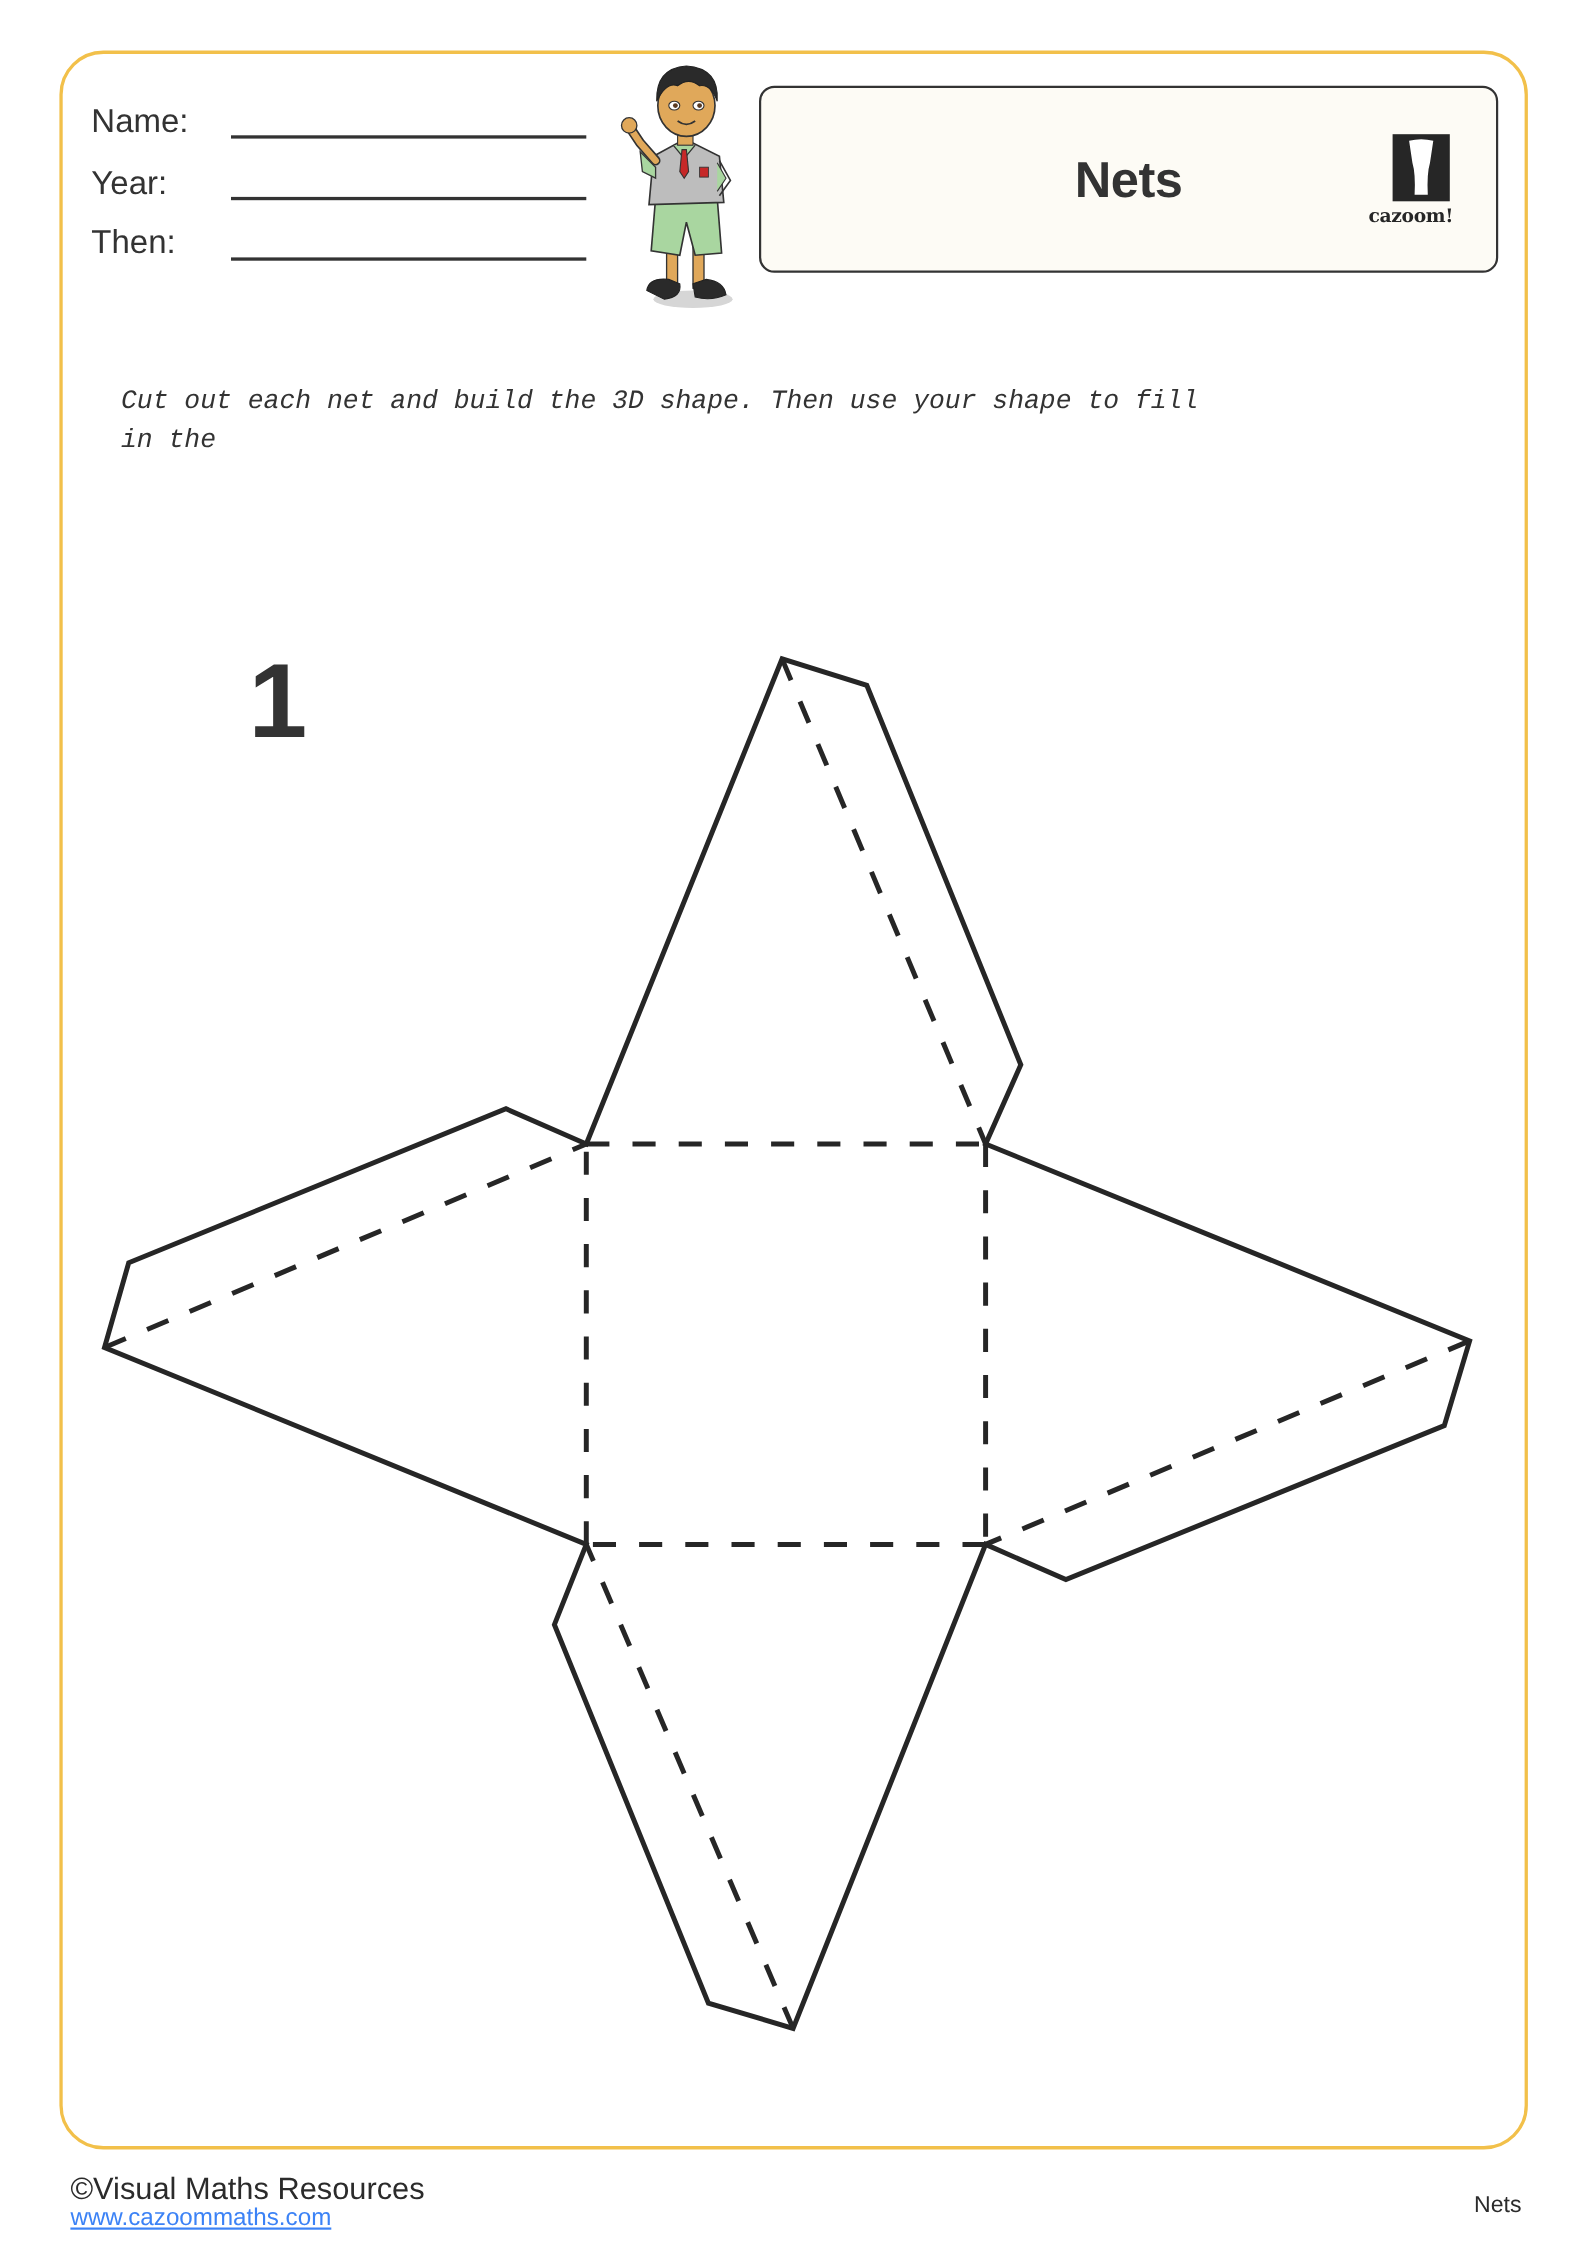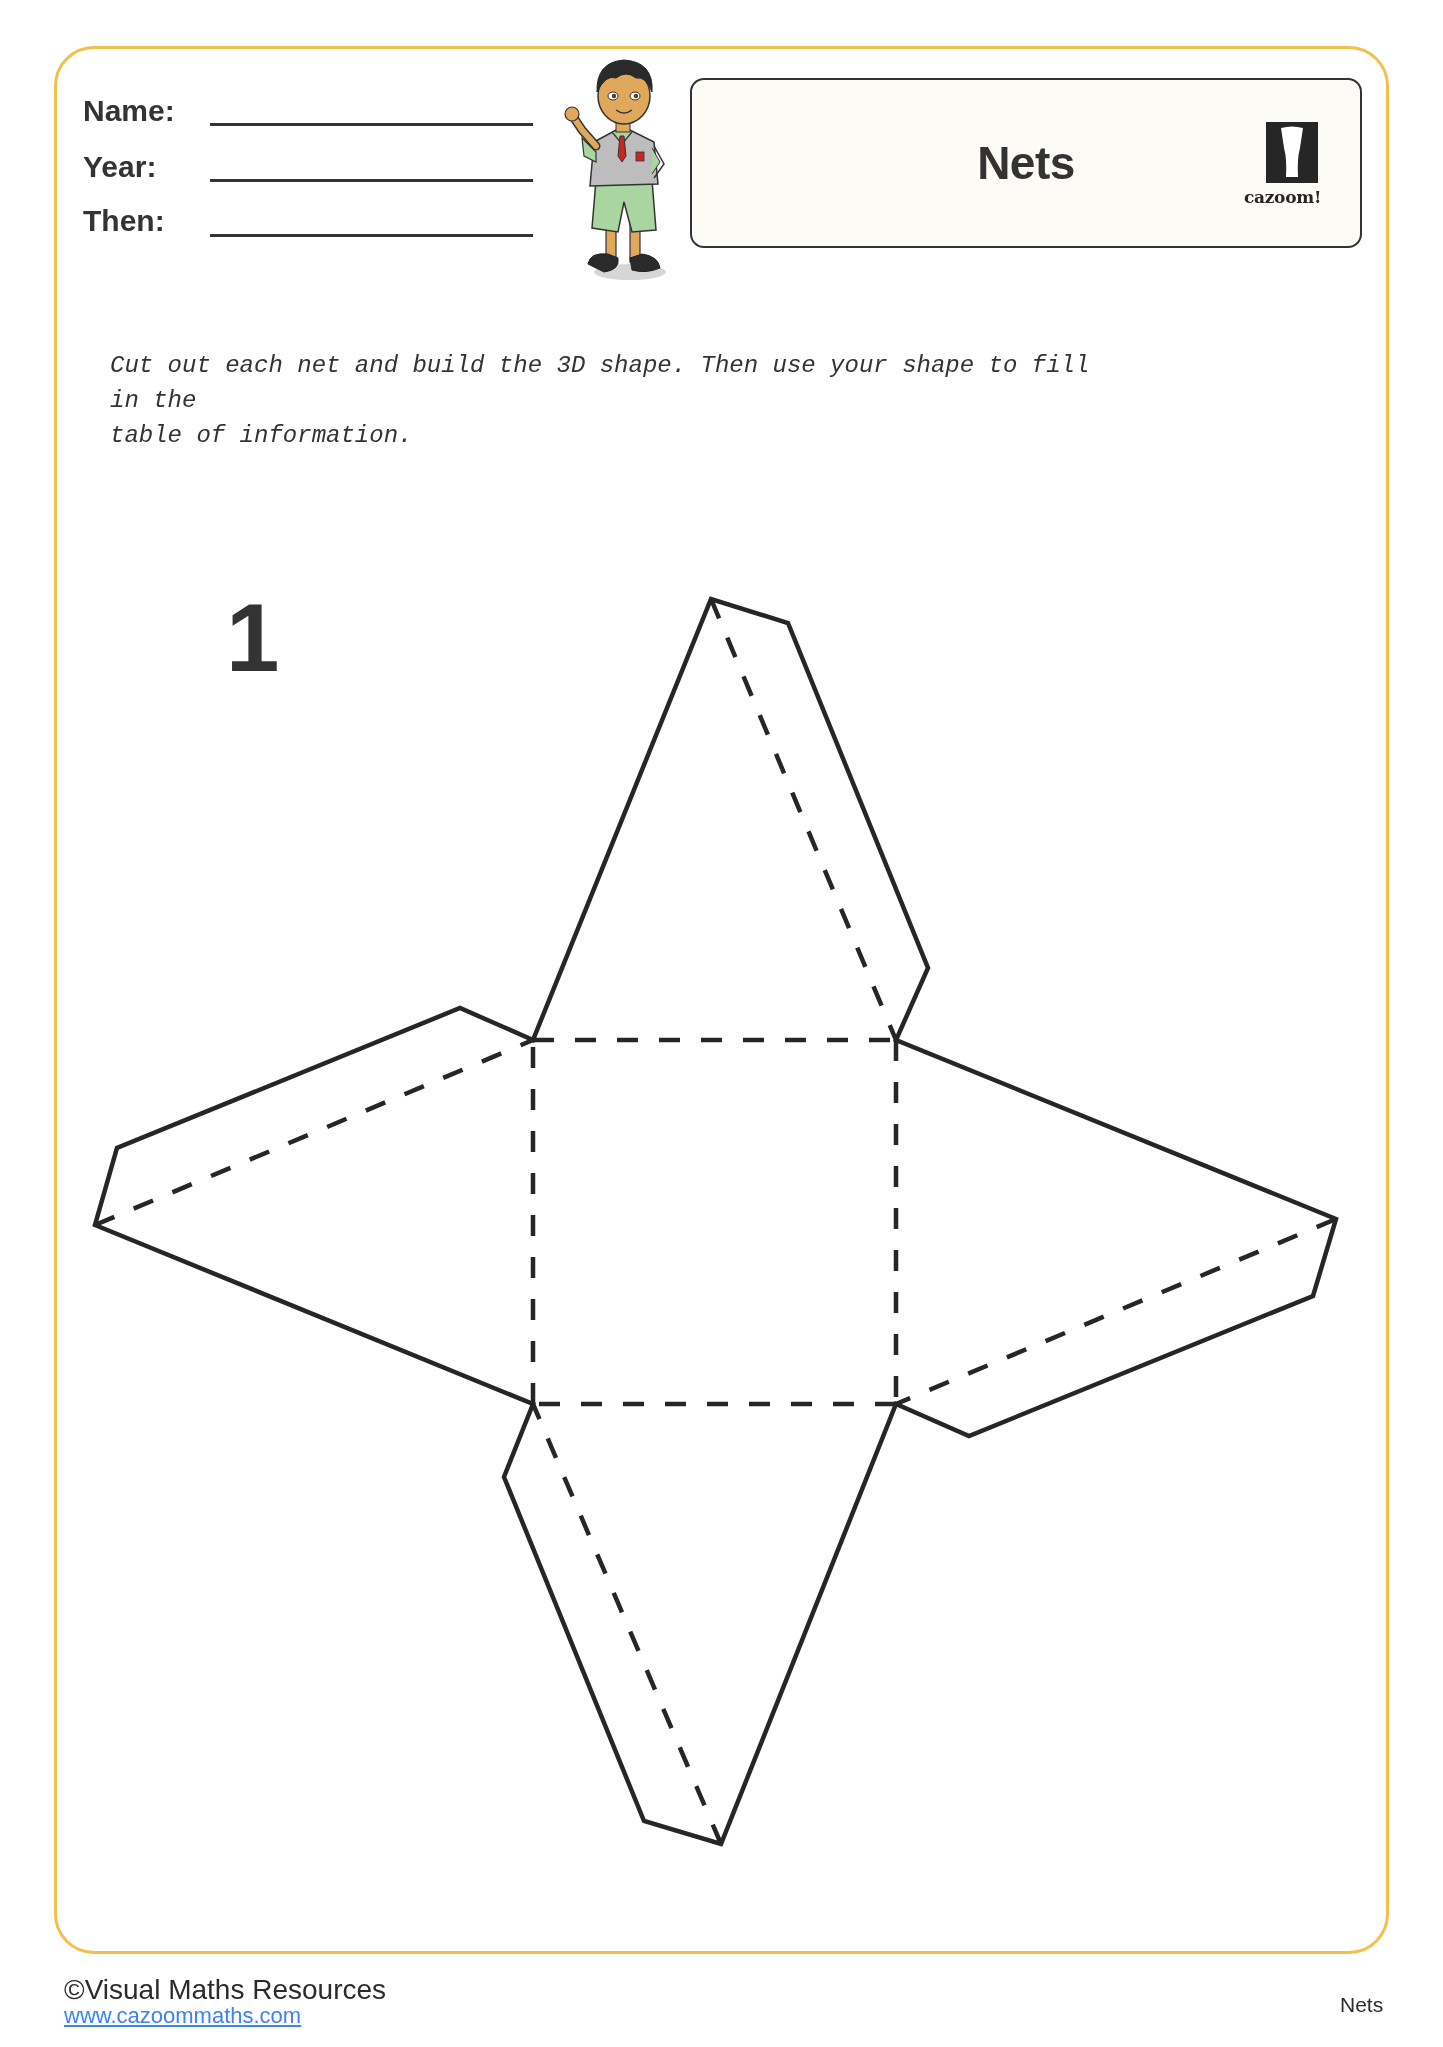--- a/index.html
+++ b/index.html
@@ -2,21 +2,21 @@
 <html><head>
 <meta charset="utf-8">
 <style>
   html, body { margin: 0; padding: 0; background: #ffffff; }
   body { width: 1443px; height: 2047px; position: relative; overflow: hidden;
          font-family: "Liberation Sans", sans-serif; color: #2b2b2b; }
 
   .page-border { position: absolute; left: 54px; top: 46px; width: 1335px; height: 1908px;
                  box-sizing: border-box; border: 3px solid #f2c04a; border-radius: 40px; }
 
-  .field-label { position: absolute; left: 83px; font-size: 30px; font-weight: bold; color: #333333; line-height: 1; }
+  .field-label { position: absolute; left: 83px; font-size: 30px; font-weight: normal; color: #333333; line-height: 1; }
   .field-line  { position: absolute; left: 210px; width: 323px; height: 3px; background: #333333; }
 
   .mascot { position: absolute; left: 560px; top: 52px; width: 120px; height: 232px; }
 
   .title-box { position: absolute; left: 690px; top: 78px; width: 672px; height: 170px; box-sizing: border-box;
                border: 2.5px solid #333333; border-radius: 14px; background: #fdfbf5; }
   .title-text { position: absolute; left: 0; right: 0; top: 56px; text-align: center;
                 font-size: 46px; font-weight: bold; color: #333333; letter-spacing: -0.5px; }
   .logo { position: absolute; left: 552px; top: 42px; width: 96px; }
   .logo-mark { display: block; margin: 0 auto; width: 52px; height: 61px; background: #262626; position: relative; }
@@ -98,21 +98,20 @@
       <svg width="52" height="61" viewBox="0 0 52 61" style="position:absolute;left:0;top:0;">
         <path d="M15 6 Q26 3 37 6 L34 26 Q31 36 32 55 L20 55 Q21 36 18 26 Z" fill="#ffffff"></path>
       </svg>
     </span>
     <span class="logo-word">cazoom!</span>
   </div>
 </div>
 
 <div class="instructions">
   <div>Cut out each net and build the 3D shape. Then use your shape to fill in the</div>
-  <div>table of information.</div>
 </div>
 
 <div class="question-number">1</div>
 
 <svg class="net-svg" viewBox="0 0 1443 2047">
 
   <polygon class="cut" points="533,1040 711,599 788,623 928,968 896,1040 1336,1219 1313,1296 969,1436 896,1404 721,1844 644,1821 504,1477 533,1404 95,1225 117,1148 460,1008"></polygon>
 
   <g>
     <line class="fold" x1="533" y1="1040" x2="896" y2="1040"></line>

